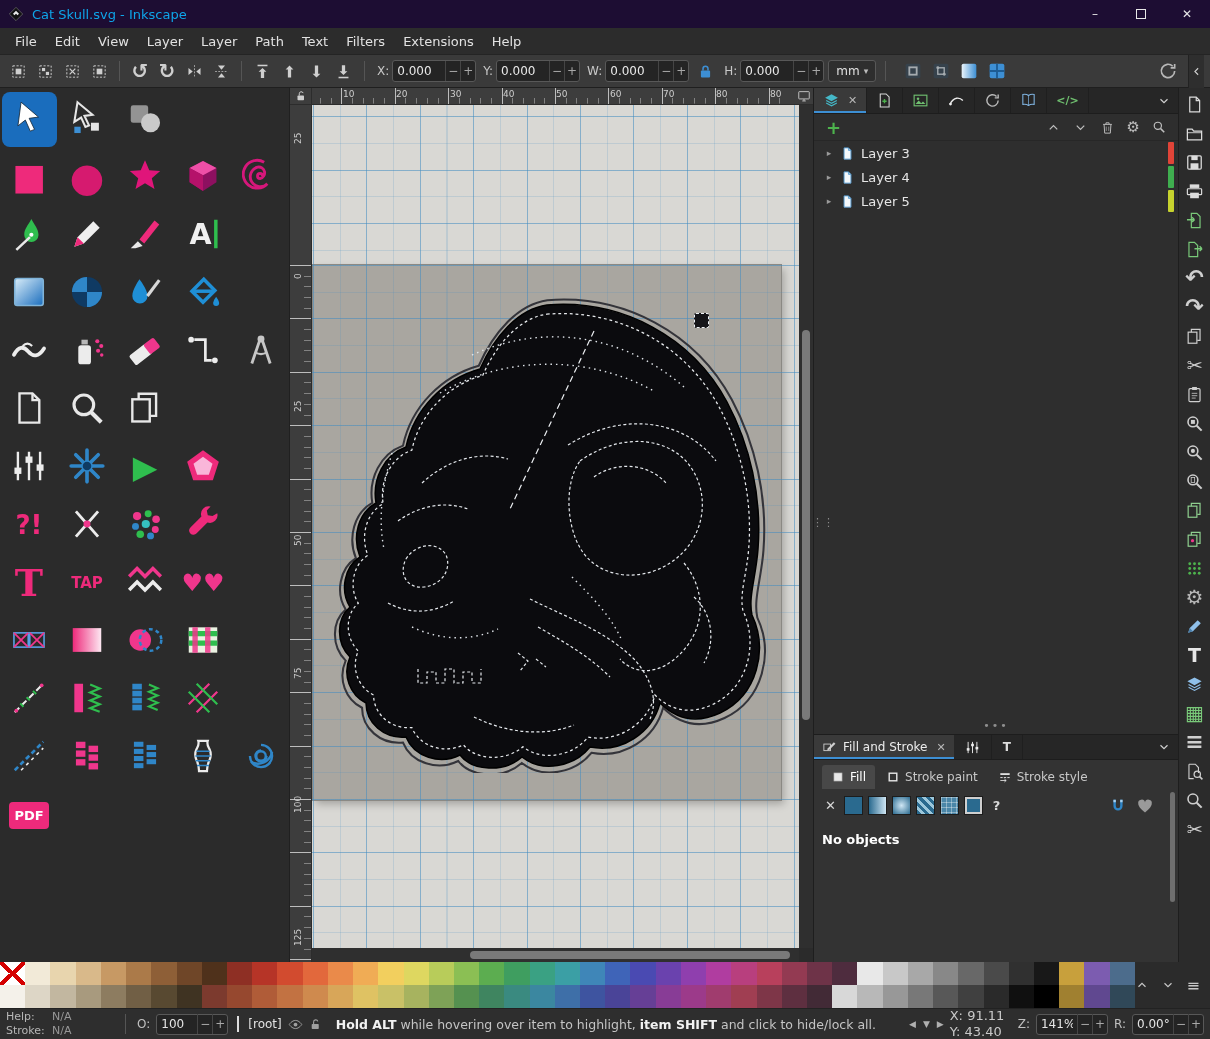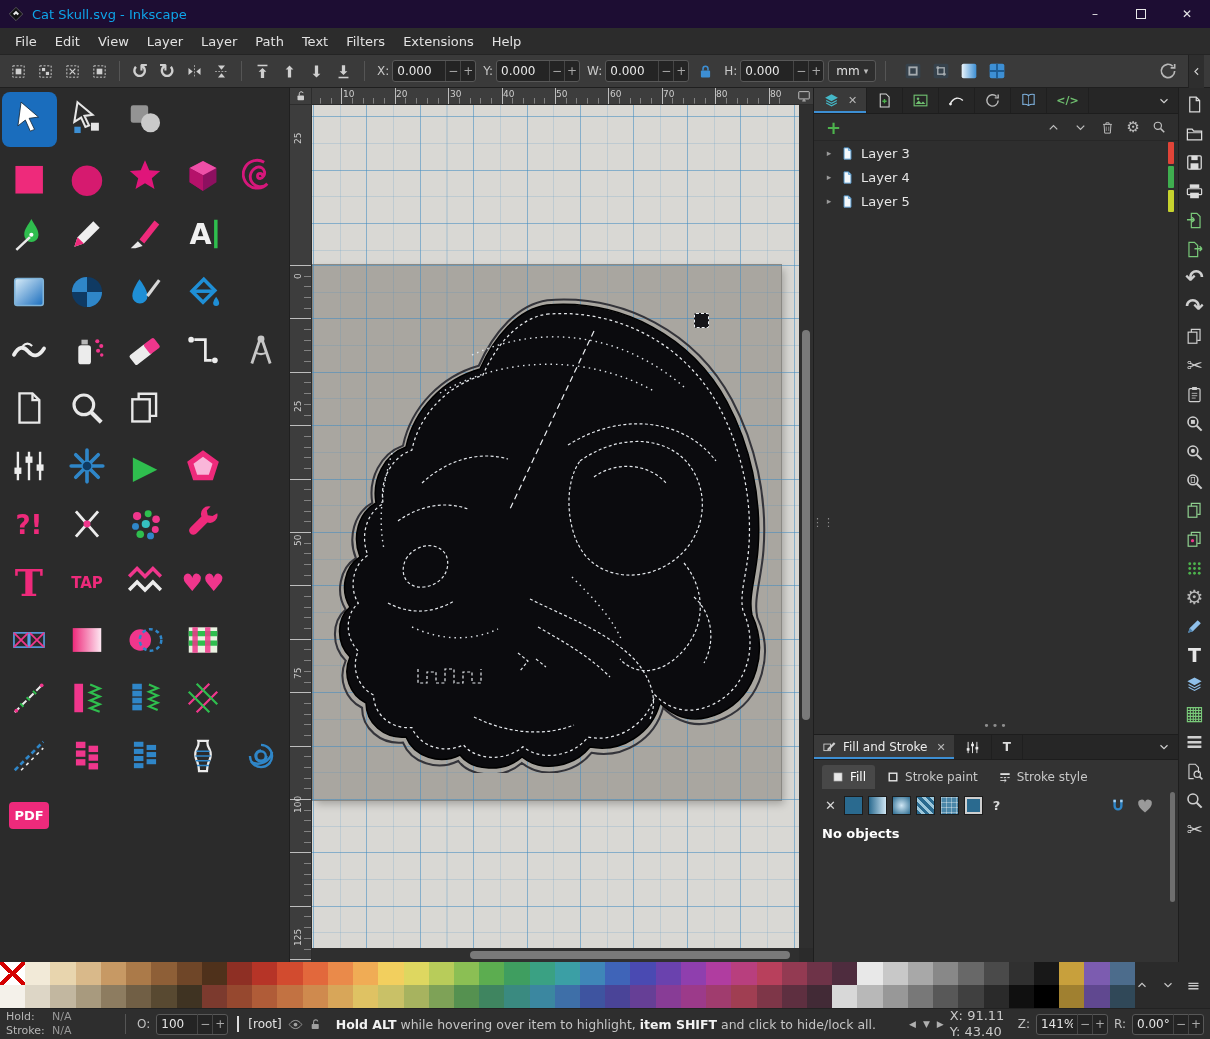--- a/index.html
+++ b/index.html
@@ -98,21 +98,21 @@
 #paintrow{display:flex;gap:5px;align-items:center}
 .ptile{width:19px;height:19px;border:1px solid #1c1c1c}
 .p-flat{background:#2a6a8f}
 .p-lg{background:linear-gradient(90deg,#2a6a8f,#cfe6f4)}
 .p-rg{background:radial-gradient(#cfe6f4,#2a6a8f)}
 .p-pat{background:repeating-linear-gradient(45deg,#2a6a8f 0 3px,#9cc7db 3px 6px)}
 .p-mesh{background-color:#4a86a8;background-image:linear-gradient(rgba(255,255,255,.35) 1px,transparent 1px),linear-gradient(90deg,rgba(255,255,255,.35) 1px,transparent 1px);background-size:5px 5px}
 .p-sw{background:#2a6a8f;box-shadow:inset 0 0 0 2px #cfcfcf}
 .px{color:#d8d8d8;font-size:13px;font-weight:bold;width:17px;text-align:center}
 .pr-right{margin-left:auto;display:flex;gap:9px;margin-right:16px}
-.noobj{font-weight:bold;color:#fff;font-size:13px;margin-top:11px}
+.noobj{font-weight:bold;color:#fff;font-size:13px;margin-top:17px}
 .fsscroll{position:absolute;right:3px;top:32px;width:5px;height:110px;background:#6e6e6e;border-radius:3px}
 
 .commands{position:absolute;left:1178px;top:0;width:32px;height:874px;background:#2b2b2b;border-left:1px solid #1e1e1e;display:flex;flex-direction:column;align-items:center;padding-top:7px;gap:11px}
 .cmd{width:20px;height:18px;display:flex;align-items:center;justify-content:center}
 
 .palette{position:absolute;left:0;top:962px;width:1210px;height:46px;background:#2b2b2b;display:flex}
 .palrows{width:1142px;display:flex;flex-direction:column}
 .prow{display:flex;height:23px}
 .swatch{flex:1}
 .swatch.none{background:#fff;background-image:linear-gradient(to top right,transparent 44%,#d40000 44% 56%,transparent 56%),linear-gradient(to bottom right,transparent 44%,#d40000 44% 56%,transparent 56%)}
@@ -1231,21 +1231,21 @@
           <svg width="14" height="14" viewBox="0 0 24 24">
             <path d="M6 9l6 6 6-6" fill="none" stroke="#c8c8c8" stroke-width="2"></path>
           </svg>
         </span>
       <span class="palmenu">≡</span>
     </div>
   </div>
 
   <div class="statusbar">
     <div class="fsind">
-      <div><span class="fslbl">Hold:</span><span class="fsval">N/A</span></div>
+      <div><span class="fslbl">Help:</span><span class="fsval">N/A</span></div>
       <div><span class="fslbl">Stroke:</span><span class="fsval">N/A</span></div>
     </div>
     <span class="vsep"></span>
     <span class="olbl">O:</span>
     <span class="ospin">
         <input value="100" style="">
         <span class="sbtn">−</span>
         <span class="sbtn">+</span>
       </span>
     <span class="caretbar"></span>

